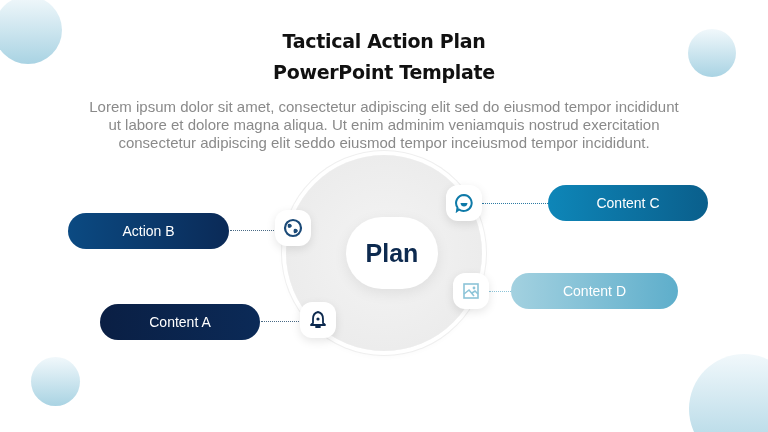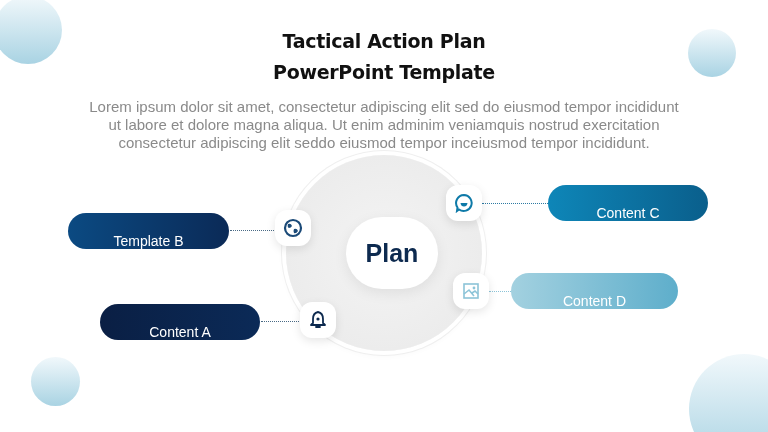--- a/index.html
+++ b/index.html
@@ -3,21 +3,21 @@
 <meta charset="utf-8">
 <style>
   html, body { margin:0; padding:0; }
   body { width:768px; height:432px; overflow:hidden; background:#ffffff; position:relative; font-family:"Liberation Sans", sans-serif; }
   .bubble { position:absolute; border-radius:50%; background:linear-gradient(180deg,#f1f8fb 0%,#a9d3e3 100%); }
   .title { position:absolute; left:0; width:768px; top:26px; text-align:center; font-family:"DejaVu Sans", sans-serif; font-weight:bold; font-size:19px; line-height:31px; color:#111; letter-spacing:-0.3px; }
   .desc { position:absolute; left:84px; width:600px; top:98px; text-align:center; font-size:15px; line-height:18px; color:#8a8a8a; }
   .ring { position:absolute; left:286px; top:155px; width:196px; height:196px; border-radius:50%; background:radial-gradient(circle at 50% 50%,#f4f4f4 0%,#ececec 70%,#e6e6e6 100%); box-shadow:0 0 0 4px #ffffff, 0 0 0 5px #efefef, 0 2px 10px rgba(0,0,0,0.06); }
   .center { position:absolute; left:346px; top:217px; width:92px; height:72px; border-radius:36px; background:#fff; box-shadow:0 4px 14px rgba(0,0,0,0.08); display:flex; align-items:center; justify-content:center; font-family:Liberation Sans, sans-serif; font-weight:bold; font-size:25px; color:#0d2a4f; }
   .icon-node { position:absolute; width:36px; height:36px; border-radius:12px; background:#fff; box-shadow:0 3px 10px rgba(0,0,0,0.10); display:flex; align-items:center; justify-content:center; }
-  .pill { position:absolute; height:36px; border-radius:18px; display:flex; align-items:flex-end; justify-content:center; color:#fff; font-size:14px; }
+  .pill { position:absolute; height:36px; border-radius:18px; display:flex; align-items:center; justify-content:center; color:#fff; font-size:14px; }
   .dots { position:absolute; height:0; border-top:1.5px dotted #4a6a85; }
 </style>
 </head>
 <body>
 
 <div class="bubble" style="left:-6px; top:-4px; width:68px; height:68px;"></div>
 <div class="bubble" style="left:688px; top:29px; width:48px; height:48px;"></div>
 <div class="bubble" style="left:31px; top:357px; width:49px; height:49px;"></div>
 <div class="bubble" style="left:689px; top:354px; width:110px; height:110px;"></div>
 
@@ -56,21 +56,21 @@
 </div>
 <div class="icon-node" style="left:453px; top:273px;">
   <svg width="18" height="18" viewBox="0 0 18 18">
     <rect x="2" y="2" width="14" height="14" fill="none" stroke="#8cc4d8" stroke-width="1.6"></rect>
     <path d="M2 12 L7 8 L12 14 M10 11 L13 9 L16 12" fill="none" stroke="#8cc4d8" stroke-width="1.6"></path>
     <circle cx="12" cy="6" r="1.4" fill="#8cc4d8"></circle>
   </svg>
 </div>
 
 <div class="pill" style="left:68px; top:213px; width:161px; background:linear-gradient(90deg,#0b4a82,#0b2a57);">
-  <span>Template B</span>
+  <span>Action B</span>
 </div>
 <div class="pill" style="left:100px; top:304px; width:160px; background:linear-gradient(90deg,#0a1f44,#0b2a57);">
   <span>Content A</span>
 </div>
 <div class="pill" style="left:548px; top:185px; width:160px; background:linear-gradient(90deg,#0e86b8,#0a5f8c);">
   <span>Content C</span>
 </div>
 <div class="pill" style="left:511px; top:273px; width:167px; background:linear-gradient(90deg,#a3d1e0,#5eaecb);">
   <span>Content D</span>
 </div>

